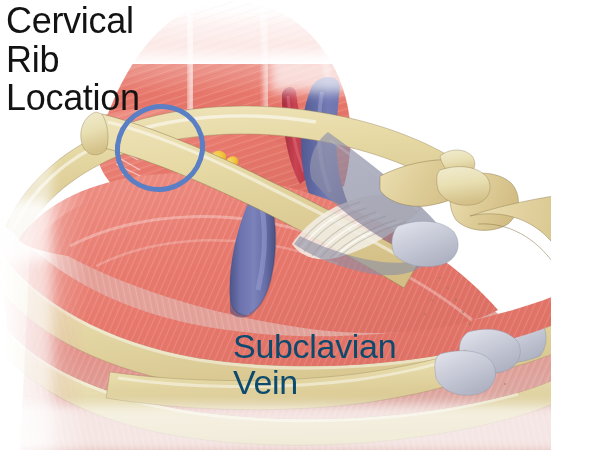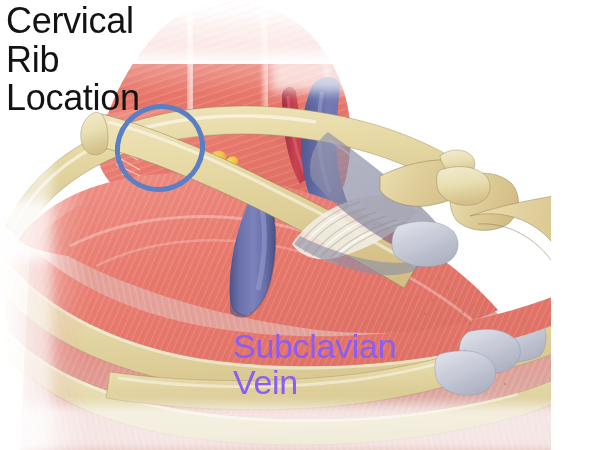--- a/index.html
+++ b/index.html
@@ -448,16 +448,16 @@
 
     <g>
       <ellipse id="marker-ellipse" cx="160" cy="148" rx="43" ry="41" fill="none" stroke="#5a7fc4" stroke-width="5" transform="rotate(-28 160 148)"></ellipse>
     </g>
   </svg>
 
   <div class="label" id="label-cervical" style="color: rgb(19, 19, 19); font-size: 36px; left: 6px; top: 2px;"><span>Cervical</span>
 <span>Rib</span>
 <span>Location</span></div>
 
-  <div class="label" id="label-subclavian" style="color: #8b5cf6; font-size: 34px; left: 233px; top: 328px;"><span>Subclavian</span>
+  <div class="label" id="label-subclavian" style="color: #0c4a6e; font-size: 34px; left: 233px; top: 328px;"><span>Subclavian</span>
 <span>Vein</span></div>
 
 </div>
 
 </body></html>

